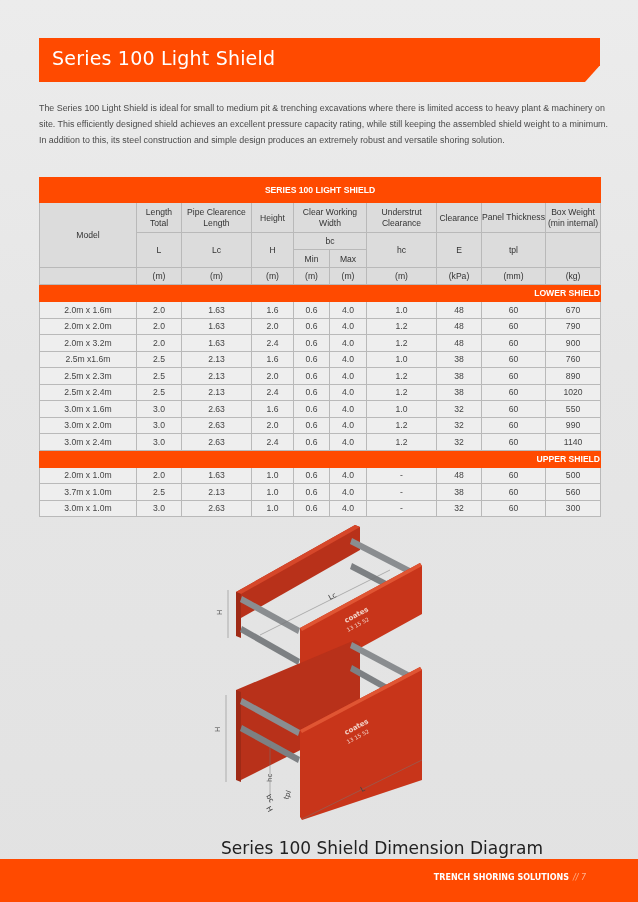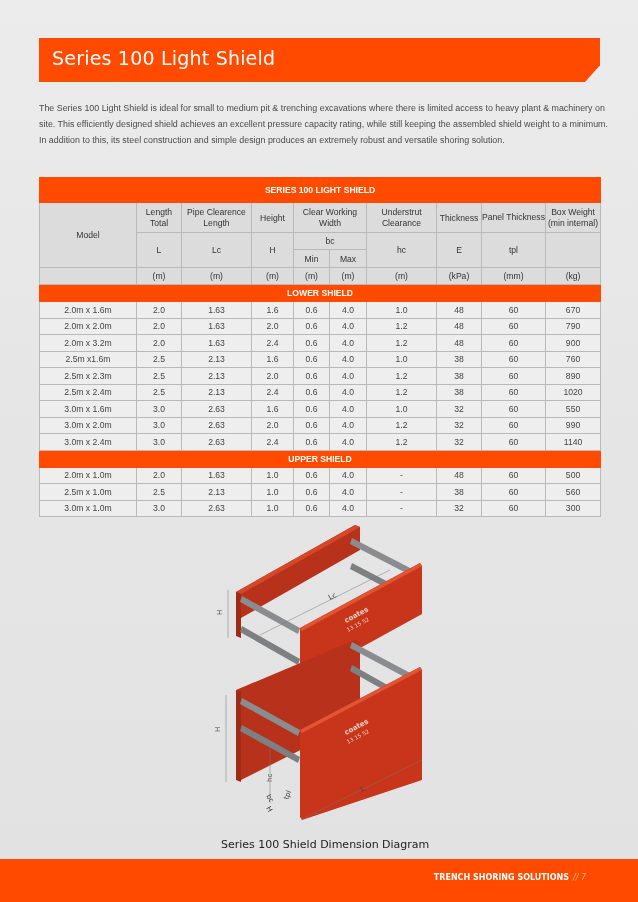--- a/index.html
+++ b/index.html
@@ -31,26 +31,26 @@
   table.spec td {
     border:1px solid #b9b9b9; text-align:center; padding:0; vertical-align:middle;
     overflow:hidden; white-space:nowrap;
   }
   table.spec tr.head td { background:#dcdcdc; color:#333; }
   table.spec tr.title td, table.spec tr.section td {
     background:#ff4a00; color:#fff; font-weight:bold; border-color:#ff4a00;
     font-size:8.6px;
   }
   table.spec tr.title td { height:24px; }
-  table.spec tr.section td { height:16px; }
+  table.spec tr.section td { height:16px;text-align:right; }
   table.spec tr.data td { height:15.5px; background:rgba(240,240,240,0.8); color:#444; }
   .wrap { white-space:normal !important; line-height:11px; }
   .diagram { position:absolute; left:200px; top:520px; width:240px; height:300px; }
   .caption {
-    position:absolute; left:221px; top:838px; font-size:11px; color:#222;
+    position:absolute; left:221px; top:838px; font-size:17px; color:#222;
     font-family:"DejaVu Sans", sans-serif; white-space:nowrap;
   }
   .footer {
     position:absolute; left:0; top:859px; width:638px; height:43px; background:#ff4a00;
   }
   .footer-text {
     position:absolute; right:52px; top:14px; font-size:8px; font-weight:bold;
     color:#fff; font-family:"DejaVu Sans", sans-serif; white-space:nowrap;
   }
   .footer-page { color:#ffb089; font-weight:normal; margin-left:4px; font-style:italic; }
@@ -81,21 +81,21 @@
       <tr class="title">
     <td colspan="10">SERIES 100 LIGHT SHIELD</td>
   </tr>
   <tr class="head" style="height:30px">
     <td rowspan="3">Model</td>
     <td class="wrap">Length Total</td>
     <td class="wrap">Pipe Clearence Length</td>
     <td>Height</td>
     <td colspan="2" class="wrap">Clear Working Width</td>
     <td class="wrap">Understrut Clearance</td>
-    <td>Thickness</td>
+    <td>Clearance</td>
     <td class="wrap">Panel Thickness</td>
     <td class="wrap">Box Weight (min internal)</td>
   </tr>
   <tr class="head" style="height:17px">
     <td rowspan="2">L</td>
     <td rowspan="2">Lc</td>
     <td rowspan="2">H</td>
     <td colspan="2">bc</td>
     <td rowspan="2">hc</td>
     <td rowspan="2">E</td>
@@ -242,21 +242,21 @@
         <td>1.63</td>
         <td>1.0</td>
         <td>0.6</td>
         <td>4.0</td>
         <td>-</td>
         <td>48</td>
         <td>60</td>
         <td>500</td>
       </tr>
       <tr class="data">
-        <td>2.5m x 1.0m</td>
+        <td>3.7m x 1.0m</td>
         <td>2.5</td>
         <td>2.13</td>
         <td>1.0</td>
         <td>0.6</td>
         <td>4.0</td>
         <td>-</td>
         <td>38</td>
         <td>60</td>
         <td>560</td>
       </tr>

